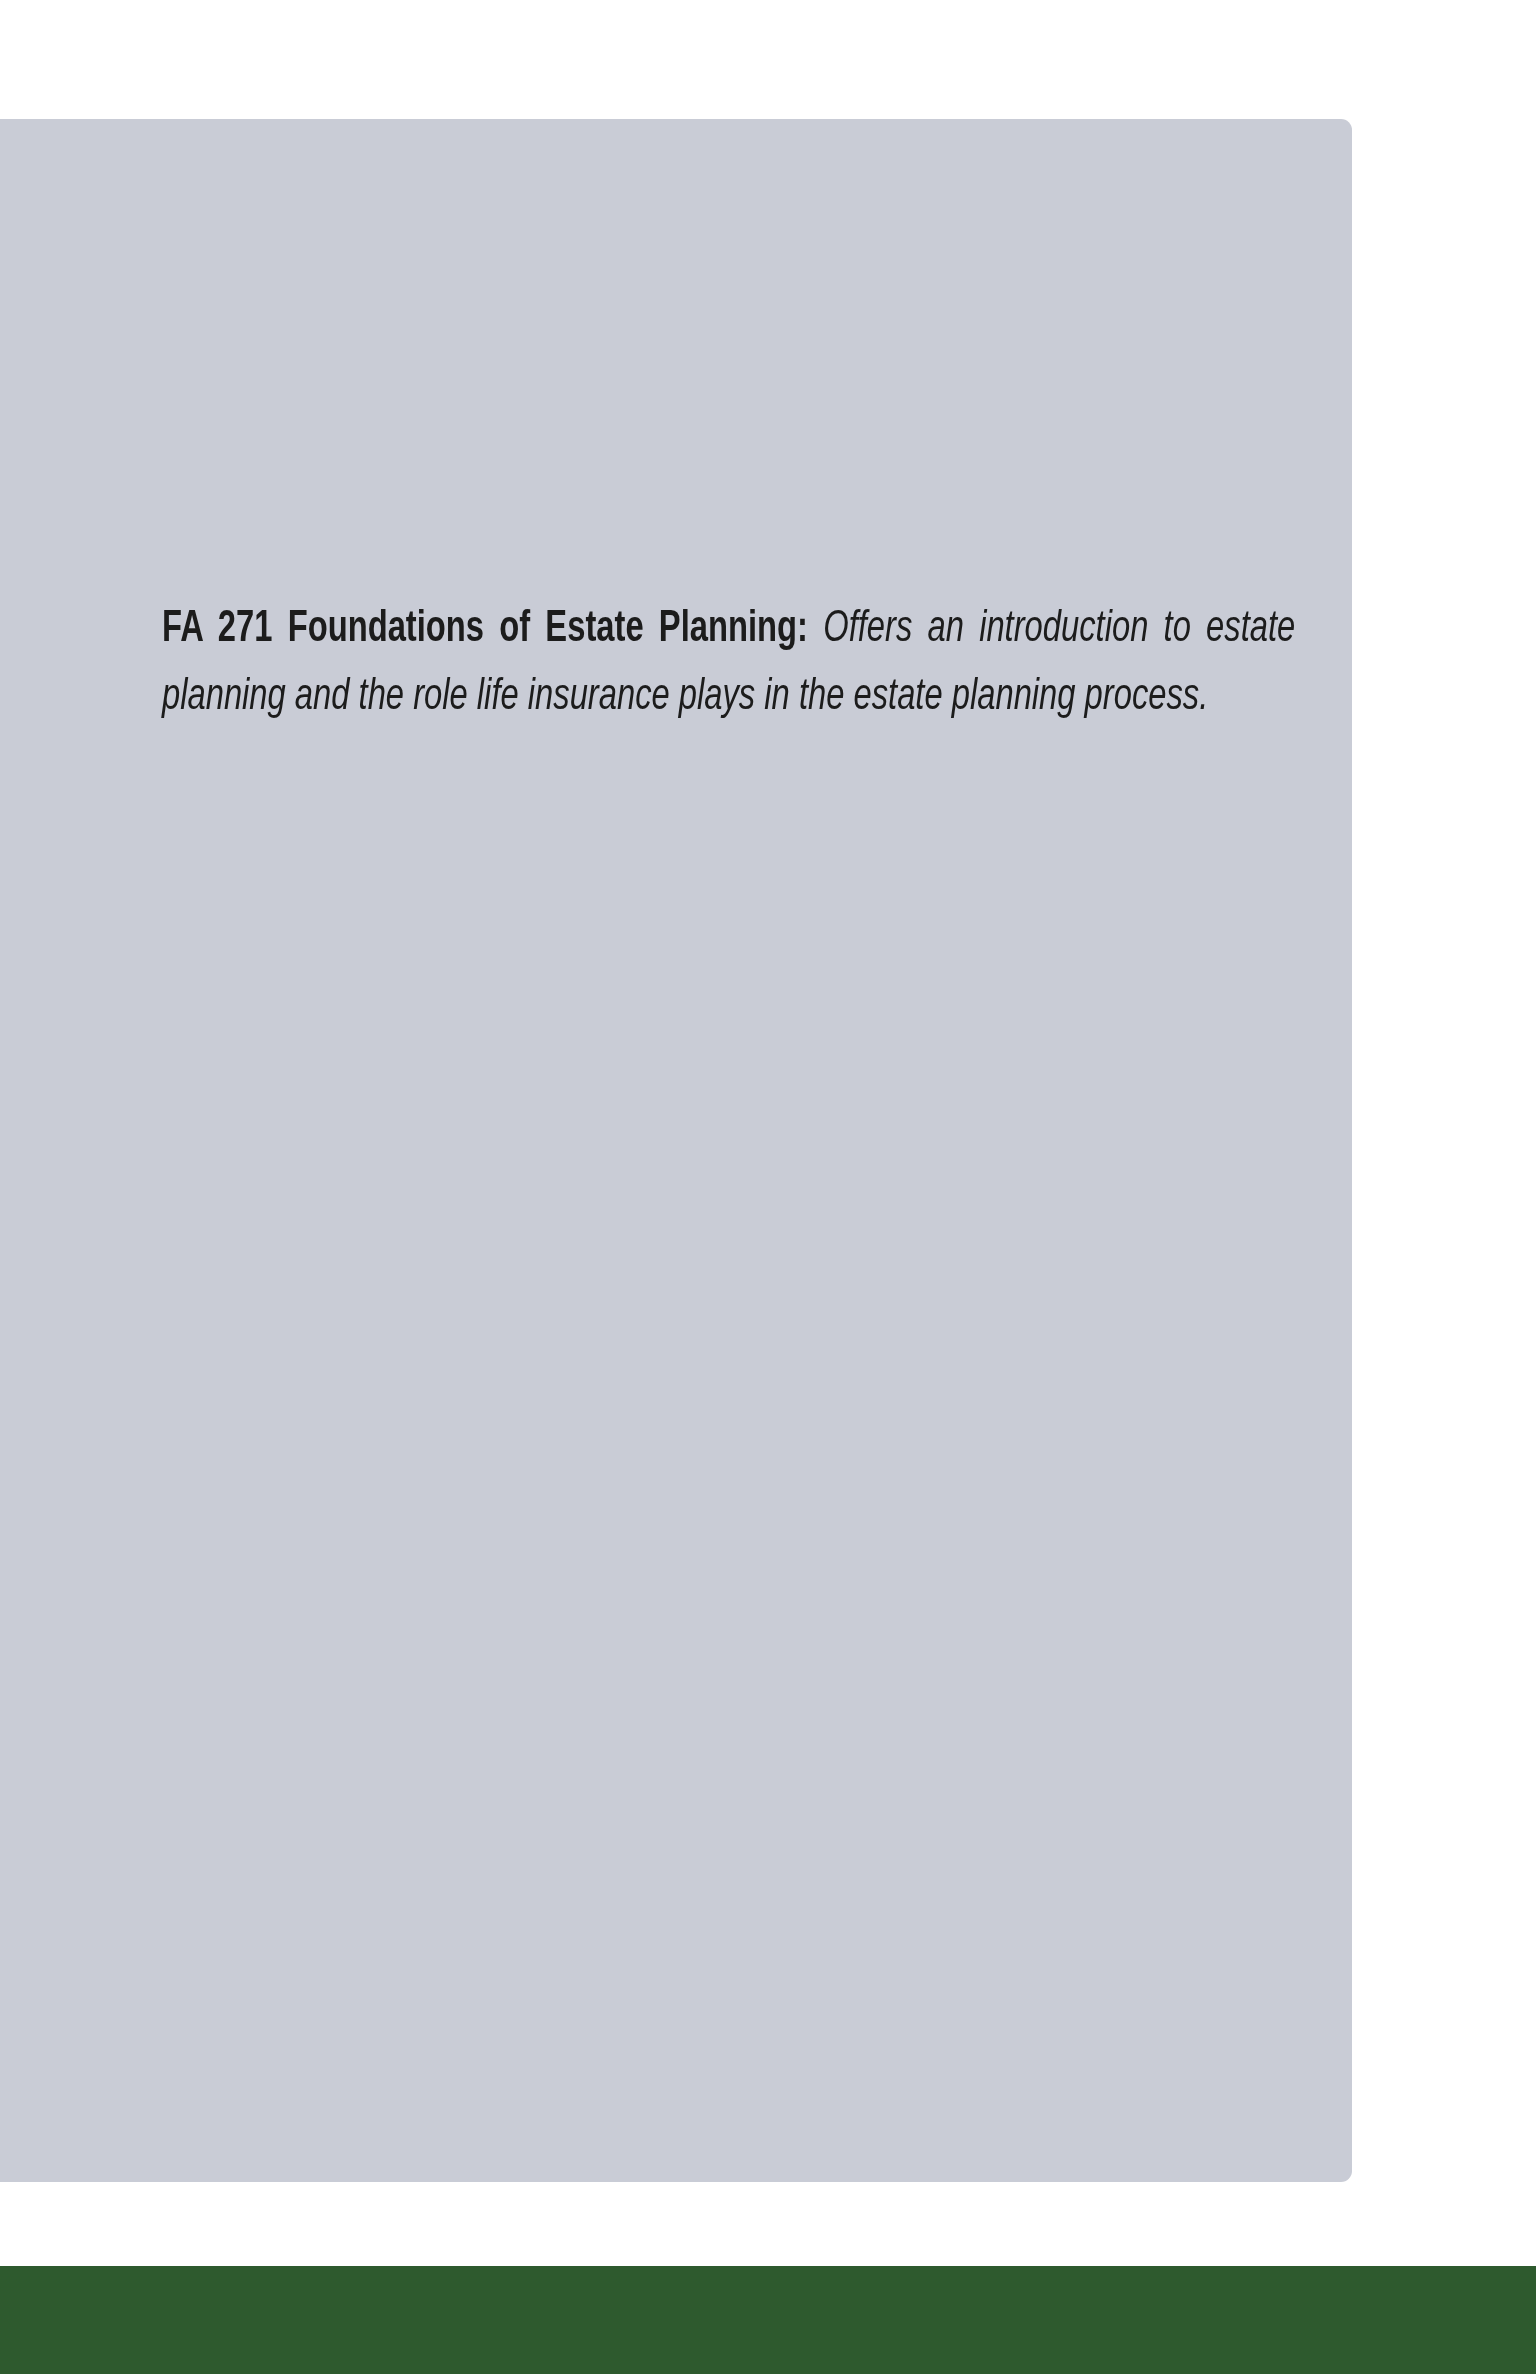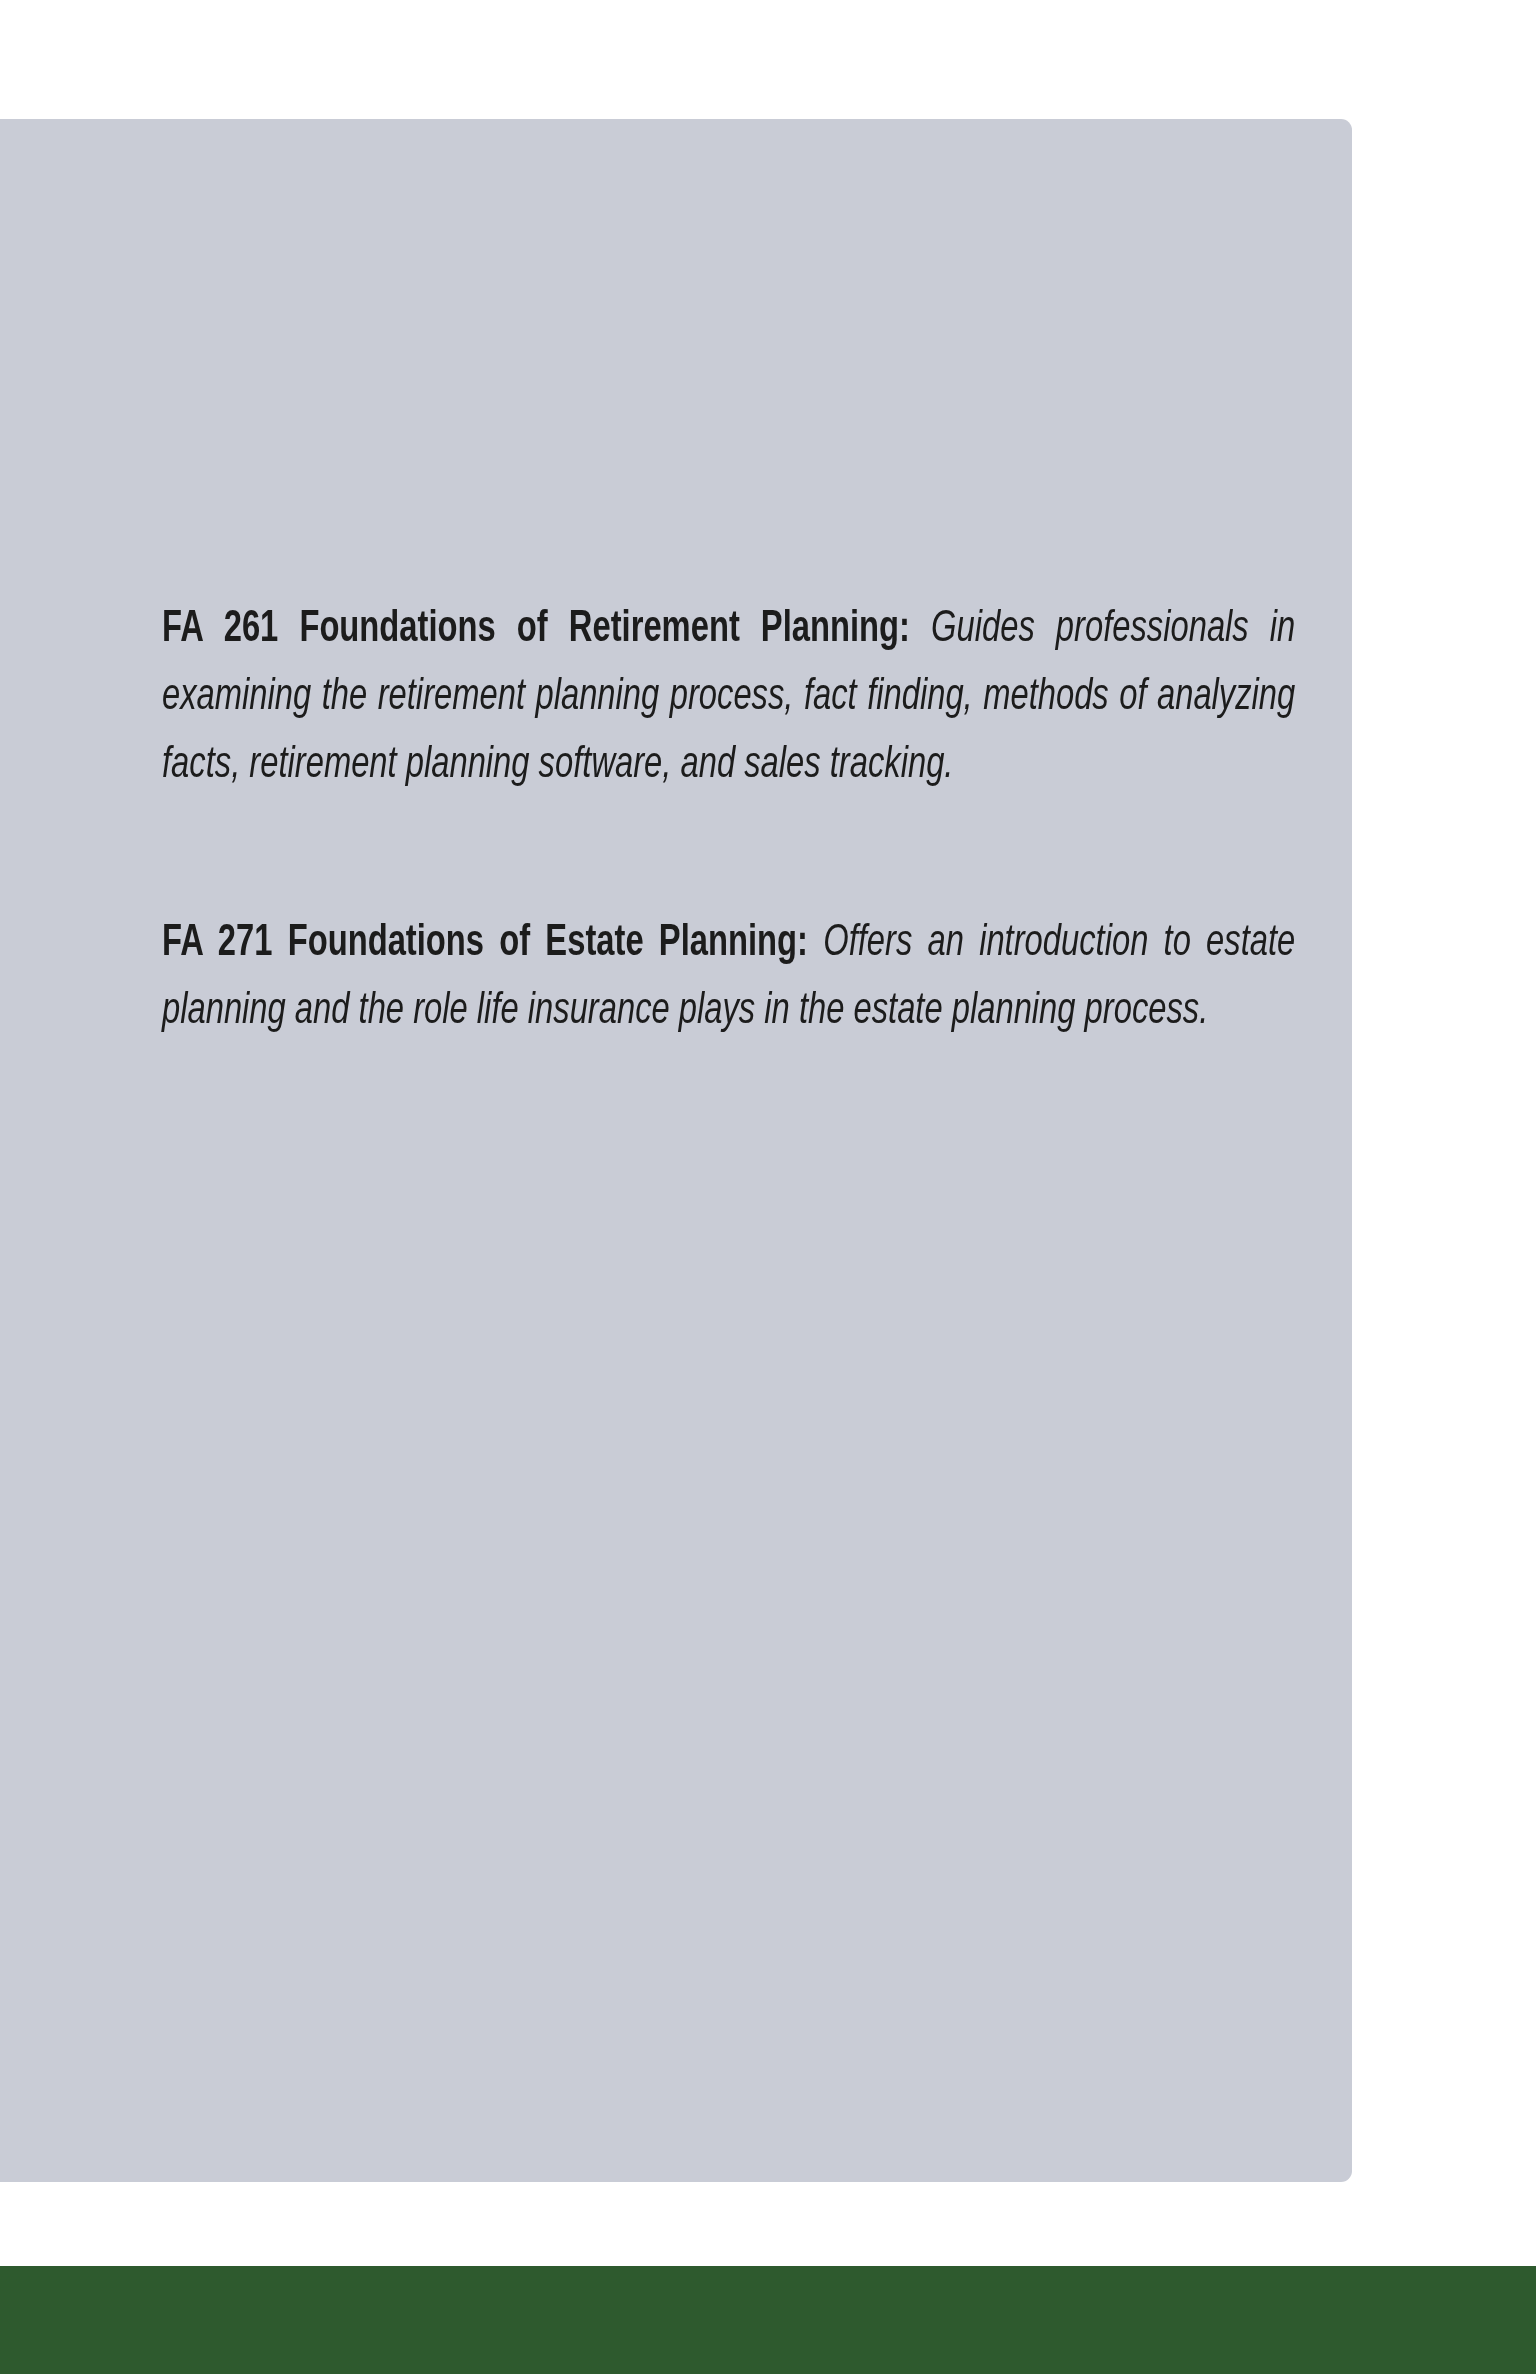--- a/index.html
+++ b/index.html
@@ -59,26 +59,20 @@
       height: 109px;
       background: #2e5a2e;
     }
   </style>
 </head>
 <body>
 
 <div class="panel">
   <div class="course-list">
 
-    <div class="course">
-      <div class="course-text">
-        <span class="course-title">FA 261 Foundations of Retirement Planning:</span>
-        <span class="course-desc">Guides professionals in examining the retirement planning process, fact finding, methods of analyzing facts, retirement planning software, and sales tracking.</span>
-      </div>
-    </div>
 
 
     <div class="course">
       <div class="course-text">
         <span class="course-title">FA 271 Foundations of Estate Planning:</span>
         <span class="course-desc">Offers an introduction to estate planning and the role life insurance plays in the estate planning process.</span>
       </div>
     </div>
 
 

